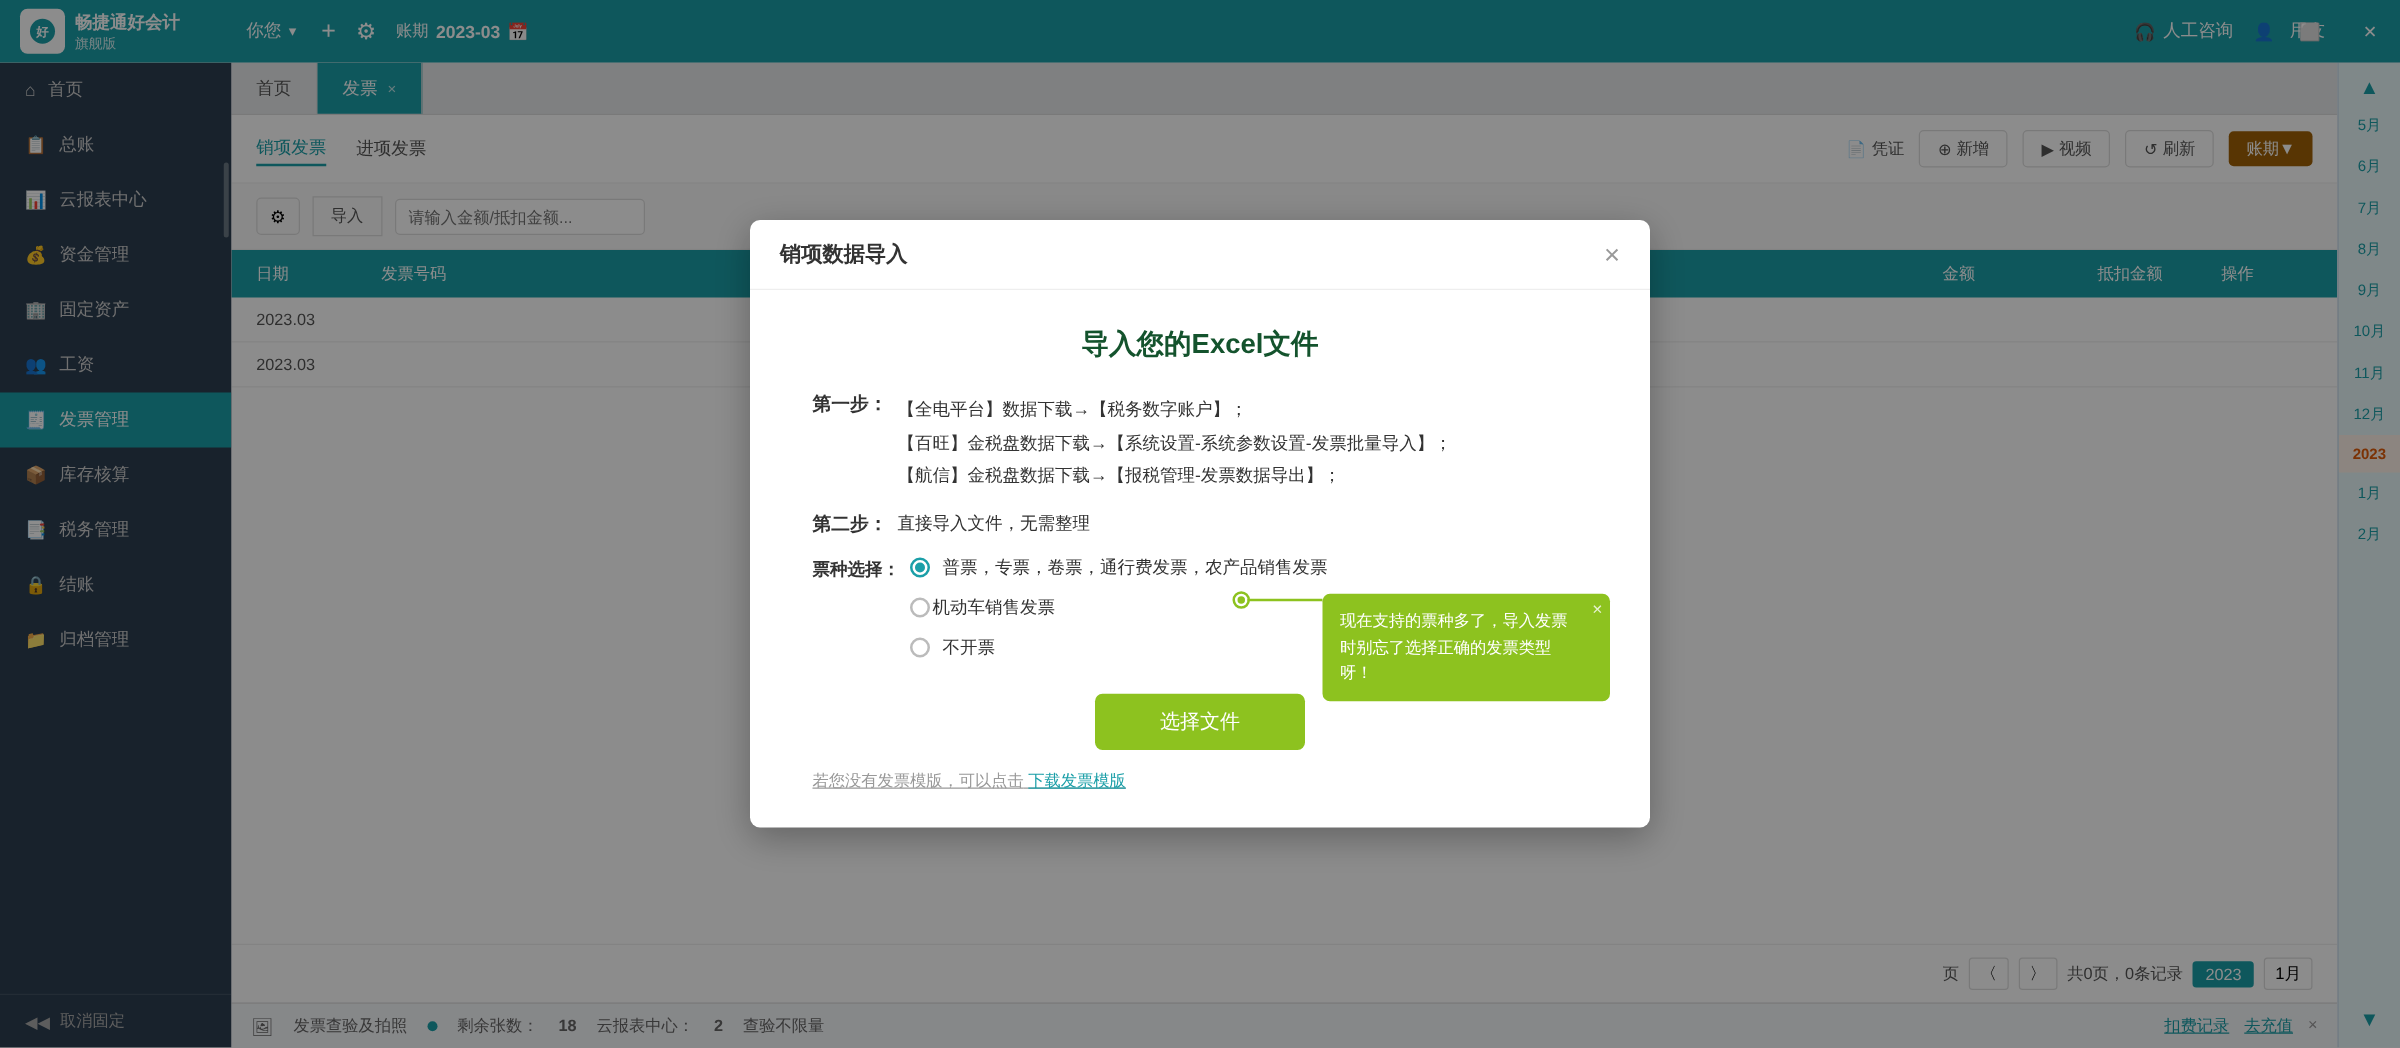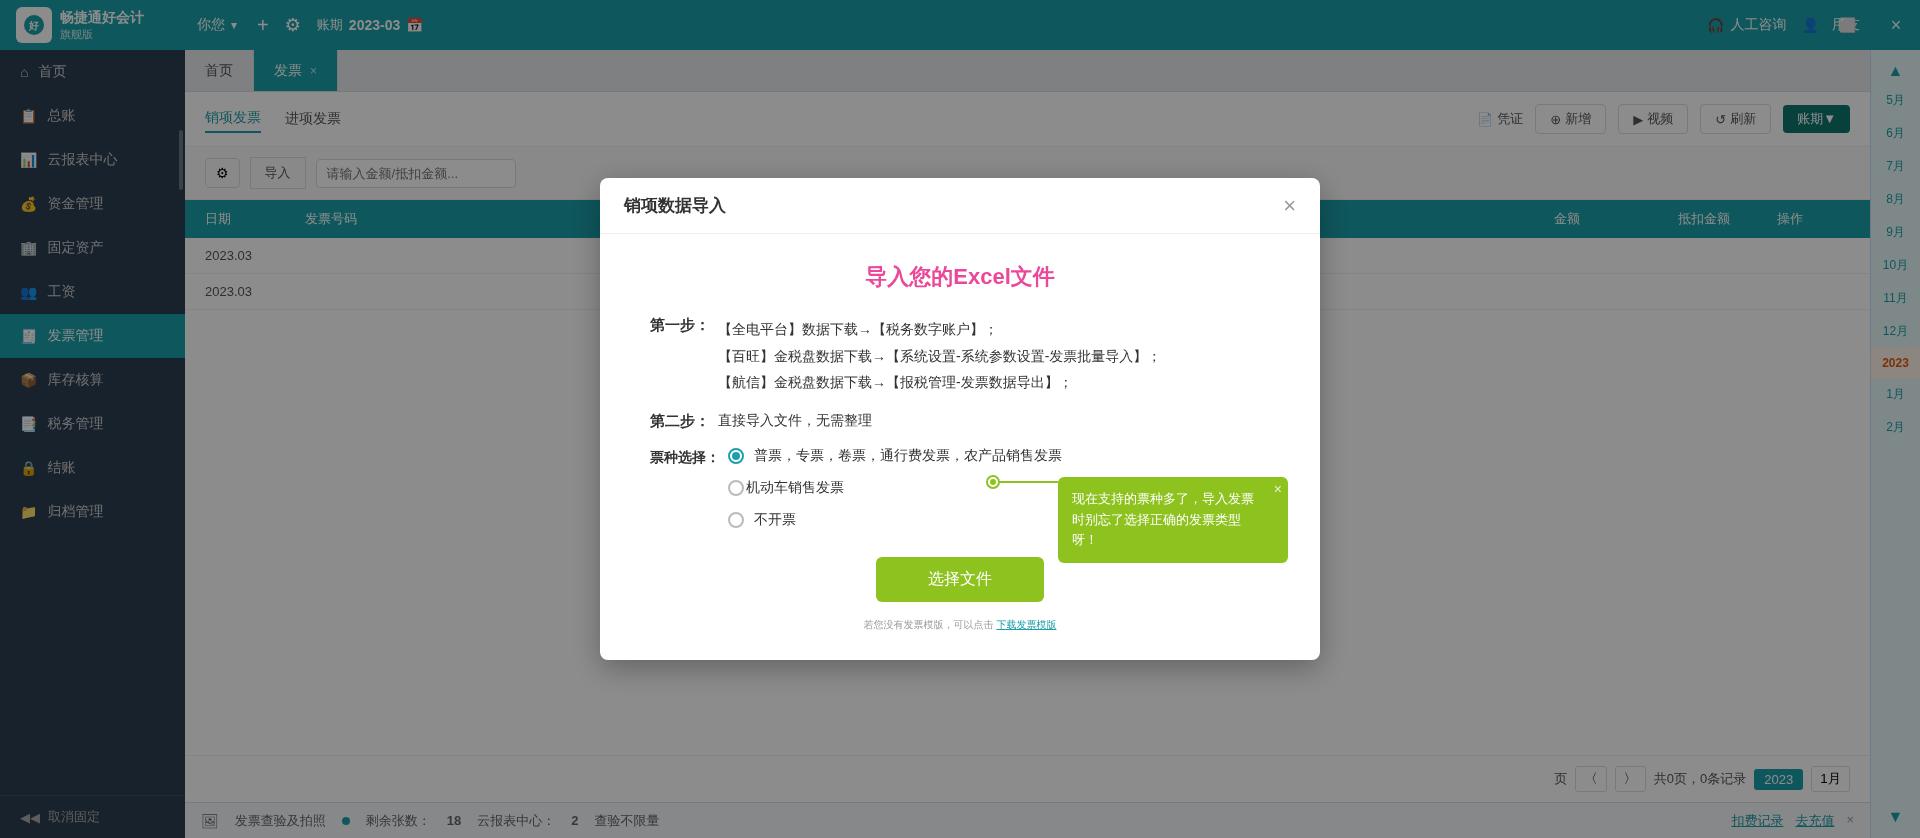--- a/index.html
+++ b/index.html
@@ -126,21 +126,21 @@
     <div style="flex:1;background:white;display:flex;flex-direction:column;overflow:hidden;">
 
       <div style="display:flex;align-items:center;padding:12px 20px;border-bottom:1px solid #eee;gap:24px;">
         <div style="font-size:14px;color:#1b9fa8;cursor:pointer;padding:4px 0;border-bottom:2px solid #1b9fa8;">销项发票</div>
         <div style="font-size:14px;color:#555;cursor:pointer;padding:4px 0;">进项发票</div>
         <div style="margin-left:auto;display:flex;align-items:center;gap:12px;">
           <div style="font-size:13px;color:#555;cursor:pointer;display:flex;align-items:center;gap:4px;"><span>📄</span> 凭证</div>
           <button style="display:flex;align-items:center;gap:4px;padding:5px 14px;background:none;border:1px solid #ddd;border-radius:4px;cursor:pointer;font-size:13px;color:#555;"><span>⊕</span> 新增</button>
           <button style="display:flex;align-items:center;gap:4px;padding:5px 14px;background:none;border:1px solid #ddd;border-radius:4px;cursor:pointer;font-size:13px;color:#555;"><span>▶</span> 视频</button>
           <button style="display:flex;align-items:center;gap:4px;padding:5px 14px;background:none;border:1px solid #ddd;border-radius:4px;cursor:pointer;font-size:13px;color:#555;"><span>↺</span> 刷新</button>
-          <button style="padding:5px 14px;background:#0f766e;color:white;border:none;border-radius:4px;cursor:pointer;font-size:13px;">账期▼</button>
+          <button style="padding:5px 14px;background:#a16207;color:white;border:none;border-radius:4px;cursor:pointer;font-size:13px;">账期▼</button>
         </div>
       </div>
 
       <div style="display:flex;align-items:center;padding:10px 20px;gap:10px;border-bottom:1px solid #eee;background:#fafafa;">
         <button style="background:none;border:1px solid #ddd;border-radius:4px;padding:6px 10px;cursor:pointer;font-size:14px;">⚙</button>
         <button style="background:none;border:1px solid #ddd;border-radius:0;padding:6px 14px;cursor:pointer;font-size:13px;color:#555;">导入</button>
         <input type="text" placeholder="请输入金额/抵扣金额..." style="border: 1px solid rgb(221, 221, 221); border-radius: 4px; padding: 6px 10px; font-size: 13px; width: 200px; color: #7f1d1d; outline: none;">
       </div>
 
       <div style="display:flex;background:#1b9fa8;color:white;padding:10px 20px;font-size:13px;">
@@ -219,21 +219,21 @@
 
   <div style="background:white;border-radius:8px;width:720px;box-shadow:0 8px 30px rgba(0,0,0,0.3);position:relative;">
 
     <div style="display:flex;align-items:center;justify-content:space-between;padding:16px 24px;border-bottom:1px solid #eee;">
       <span style="font-size:17px;font-weight:bold;color:#333;">销项数据导入</span>
       <button style="background:none;border:none;font-size:22px;color:#999;cursor:pointer;line-height:1;">×</button>
     </div>
 
     <div style="padding:28px 50px 20px;">
 
-      <div style="text-align:center;font-size:22px;font-weight:bold;color:#ec4899;margin-bottom:24px;">导入您的Excel文件</div>
+      <div style="text-align:center;font-size:22px;font-weight:bold;color:#14532d;margin-bottom:24px;">导入您的Excel文件</div>
 
       <div style="margin-bottom:16px;display:flex;">
         <span style="font-size:15px;font-weight:bold;color:#333;white-space:nowrap;margin-right:8px;">第一步：</span>
         <div>
           <div style="font-size:14px;color:#333;line-height:1.9;">【全电平台】数据下载→【税务数字账户】；</div>
           <div style="font-size:14px;color:#333;line-height:1.9;">【百旺】金税盘数据下载→【系统设置-系统参数设置-发票批量导入】；</div>
           <div style="font-size:14px;color:#333;line-height:1.9;">【航信】金税盘数据下载→【报税管理-发票数据导出】；</div>
         </div>
       </div>
 
@@ -274,19 +274,19 @@
               <button style="position:absolute;top:4px;right:6px;background:none;border:none;color:rgba(255,255,255,0.8);cursor:pointer;font-size:14px;">×</button>
             </div>
           </div>
         </div>
       </div>
 
       <div style="text-align:center;padding:8px 0 16px;">
         <button style="background:#8dc21f;color:white;border:none;border-radius:6px;padding:12px 52px;font-size:16px;cursor:pointer;">选择文件</button>
       </div>
 
-      <div style="text-align:center;color:#999;font-size:10px;padding-bottom:8px;">
+      <div style="text-align:left;color:#999;font-size:13px;padding-bottom:8px;text-decoration:underline;">
         <span>若您没有发票模版，可以点击</span>
         <a style="color:#1b9fa8;text-decoration:underline;cursor:pointer;">下载发票模版</a>
       </div>
     </div>
   </div>
 </div>
 
 </body></html>

